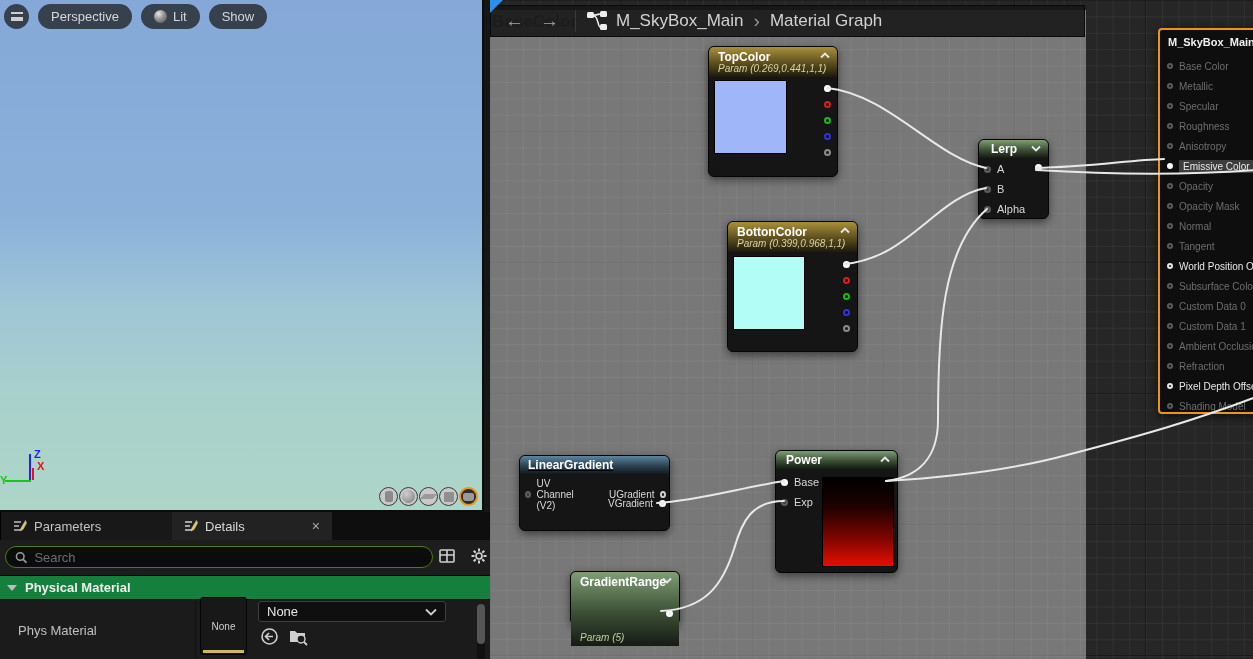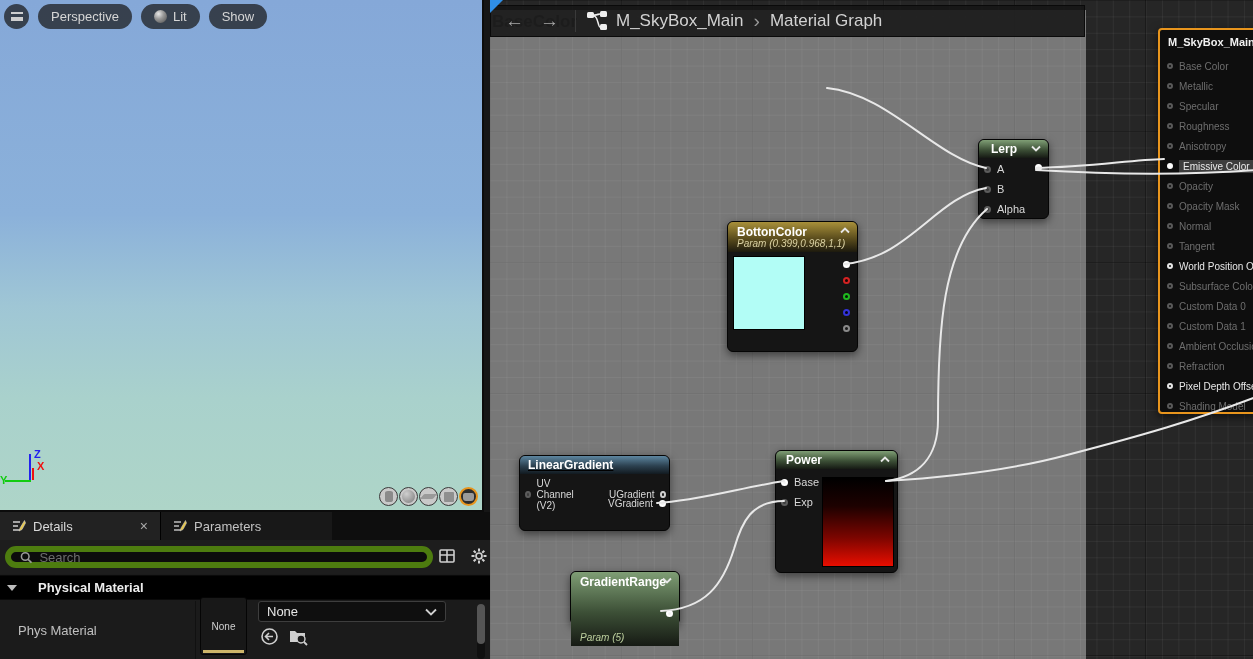--- a/index.html
+++ b/index.html
@@ -44,28 +44,28 @@
   .details { position:absolute; left:0; top:512px; width:490px; height:147px; background:#1b1b1b; }
   .tabbar { position:absolute; left:0; top:0; width:100%; height:28px; background:#0e0e0e; display:flex; }
   .tab { height:28px; display:flex; align-items:center; gap:7px; padding:0 12px; font-size:13px; color:#d8d8d8; }
   .tab.active { background:#222; width:160px; }
   .tab.inactive { background:#181818; color:#c2c2c2; border-left:1px solid #000; width:172px; }
   .tab .close { margin-left:auto; color:#aaa; font-size:14px; }
   .pen-icon { width:14px; height:14px; }
   .searchrow { position:absolute; left:0; top:28px; width:100%; height:34px; background:#1d1d1d;
     display:flex; align-items:center; }
   .searchbox { position:absolute; left:5px; top:6px; width:428px; height:22px; border-radius:11px;
-    background:#0c0c0c; border:6px solid #4d7c0f; display:flex; align-items:center; padding:0 9px; gap:7px; }
+    background:#0c0c0c; border:1px solid #4d7c0f; display:flex; align-items:center; padding:0 9px; gap:7px; }
   .searchbox input { background:transparent; border:none; outline:none; color:#bbb; font-size:13px; width:100%; }
   .searchbox input::placeholder { color:#6e6e6e; }
   .sr-icon { color:#d0d0d0; margin-left:8px; width:18px; height:18px; }
   .sr-icons { position:absolute; right:2px; top:7px; display:flex; gap:6px; }
-  .sect-header { position:absolute; left:0; top:63px; width:100%; height:25px; background:#000000;
+  .sect-header { position:absolute; left:0; top:63px; width:100%; height:25px; background:#15803d;
     border-top:1px solid #0a0a0a; border-bottom:1px solid #0a0a0a;
-    display:flex; align-items:center; gap:21px; padding-left:7px; }
+    display:flex; align-items:center; gap:8px; padding-left:7px; }
   .sect-header .tri { width:0; height:0; border-left:5px solid transparent; border-right:5px solid transparent;
     border-top:6px solid #bdbdbd; }
   .sect-header .txt { color:#ededed; font-size:13px; font-weight:bold; }
   .proprow { position:absolute; left:0; top:89px; width:474px; height:58px; background:#1b1b1b; }
   .prop-label { position:absolute; left:18px; top:22px; color:#c0c0c0; font-size:13px; }
   .prop-divider { position:absolute; left:195px; top:0; bottom:0; width:1px; background:#111; }
   .thumb { position:absolute; left:200px; top:-4px; width:47px; height:58px; background:#181818;
     border:1px solid #050505; border-radius:3px; display:flex; align-items:center; justify-content:center; }
   .thumb .tlabel { color:#cfcfcf; font-size:10px; }
   .thumb .ubar { position:absolute; left:2px; right:2px; bottom:1px; height:3px; background:#cdb56a; }
@@ -181,34 +181,34 @@
           <div class="g-cub"></div>
         </div>
       <div class="mesh-btn sel">
           <div class="g-tea"></div>
         </div>
     </div>
   </div>
 
   <div class="details">
     <div class="tabbar">
+      <div class="tab inactive">
+        <svg class="pen-icon" viewBox="0 0 14 14">
+          <path d="M1 3h7M1 7h5M1 11h7" stroke="#bdbdbd" stroke-width="1.6"></path>
+          <path d="M12.5 1.5 L8 9 L7 12 L10 10.5 L13.5 4z" fill="#e8c84a" stroke="#bdbdbd" stroke-width=".6"></path>
+        </svg>
+        <span>Parameters</span>
+      </div>
       <div class="tab active">
         <svg class="pen-icon" viewBox="0 0 14 14">
           <path d="M1 3h7M1 7h5M1 11h7" stroke="#cfcfcf" stroke-width="1.6"></path>
           <path d="M12.5 1.5 L8 9 L7 12 L10 10.5 L13.5 4z" fill="#e8c84a" stroke="#cfcfcf" stroke-width=".6"></path>
         </svg>
         <span>Details</span>
         <span class="close">×</span>
-      </div>
-      <div class="tab inactive">
-        <svg class="pen-icon" viewBox="0 0 14 14">
-          <path d="M1 3h7M1 7h5M1 11h7" stroke="#bdbdbd" stroke-width="1.6"></path>
-          <path d="M12.5 1.5 L8 9 L7 12 L10 10.5 L13.5 4z" fill="#e8c84a" stroke="#bdbdbd" stroke-width=".6"></path>
-        </svg>
-        <span>Parameters</span>
       </div>
     </div>
 
     <div class="searchrow">
       <div class="searchbox">
         <svg width="13" height="13" viewBox="0 0 13 13">
           <circle cx="5.5" cy="5.5" r="4" fill="none" stroke="#9a9a9a" stroke-width="1.6"></circle>
           <path d="M8.5 8.5 L12 12" stroke="#9a9a9a" stroke-width="1.8"></path>
         </svg>
         <input placeholder="Search" style="">
@@ -291,20 +291,37 @@
         <path d="M354,264 C418,259 446,197 496,188"></path>
         <path d="M546,168 C600,167 640,160 674,159"></path>
         <path d="M546,170 C630,175 700,175 766,170"></path>
         <path d="M396,481 C428,477 448,458 448,420 C448,330 452,248 497,209"></path>
         <path d="M396,481 C480,476 540,465 577,455 C650,436 706,420 766,397"></path>
         <path d="M167,503 C207,501 254,487 294,481"></path>
         <path d="M171,611 C216,609 233,584 244,549 C252,521 262,501 294,501"></path>
       </g>
     </svg>
 
+    <div class="node" style="left:218px; top:46px; width:130px; height:131px;">
+      <div class="node-header hdr-gold">
+        <div class="ntitle">TopColor</div>
+        <div class="nsub">Param (0.269,0.441,1,1)</div>
+        <svg class="hdr-chev" width="10" height="7" viewBox="0 0 10 7">
+          <path d="M1 5.5 L5 1.5 L9 5.5" fill="none" stroke="#e8e8e8" stroke-width="1.8"></path>
+          </svg>
+      </div>
+      <div class="swatch" style="left:5px; top:33px; width:73px; height:74px; background:#9fb6f8;"></div>
+      <div class="pinstack" style="right:6px; top:38px;">
+        <span class="pin white"></span>
+        <span class="pin red"></span>
+        <span class="pin green"></span>
+        <span class="pin blue"></span>
+        <span class="pin gray"></span>
+      </div>
+    </div>
 
     <div class="node" style="left:237px; top:221px; width:131px; height:131px;">
       <div class="node-header hdr-gold">
         <div class="ntitle">BottonColor</div>
         <div class="nsub">Param (0.399,0.968,1,1)</div>
         <svg class="hdr-chev" width="10" height="7" viewBox="0 0 10 7">
           <path d="M1 5.5 L5 1.5 L9 5.5" fill="none" stroke="#e8e8e8" stroke-width="1.8"></path>
           </svg>
       </div>
       <div class="swatch" style="left:5px; top:34px; width:72px; height:74px; background:#b2fdf6;"></div>

